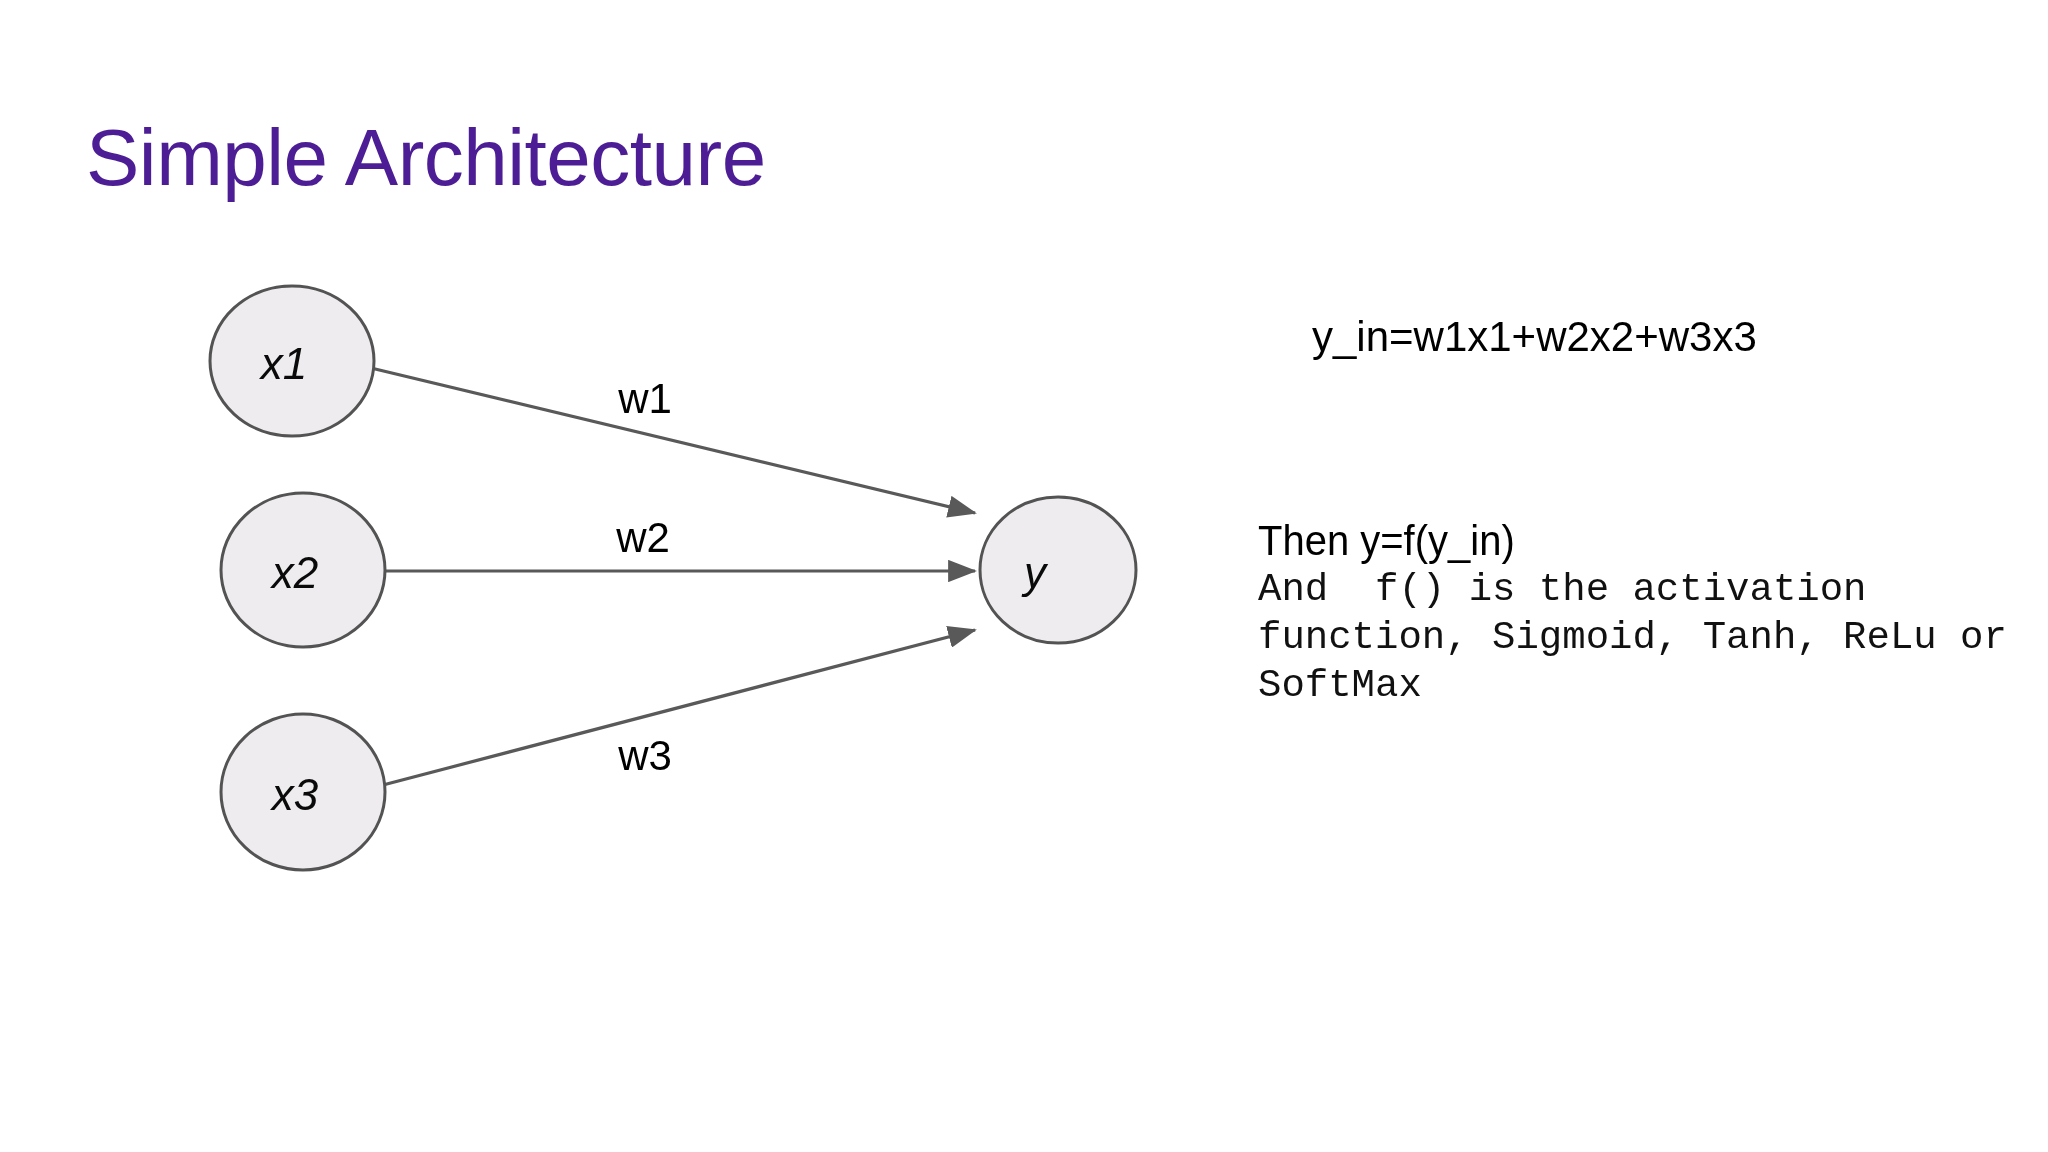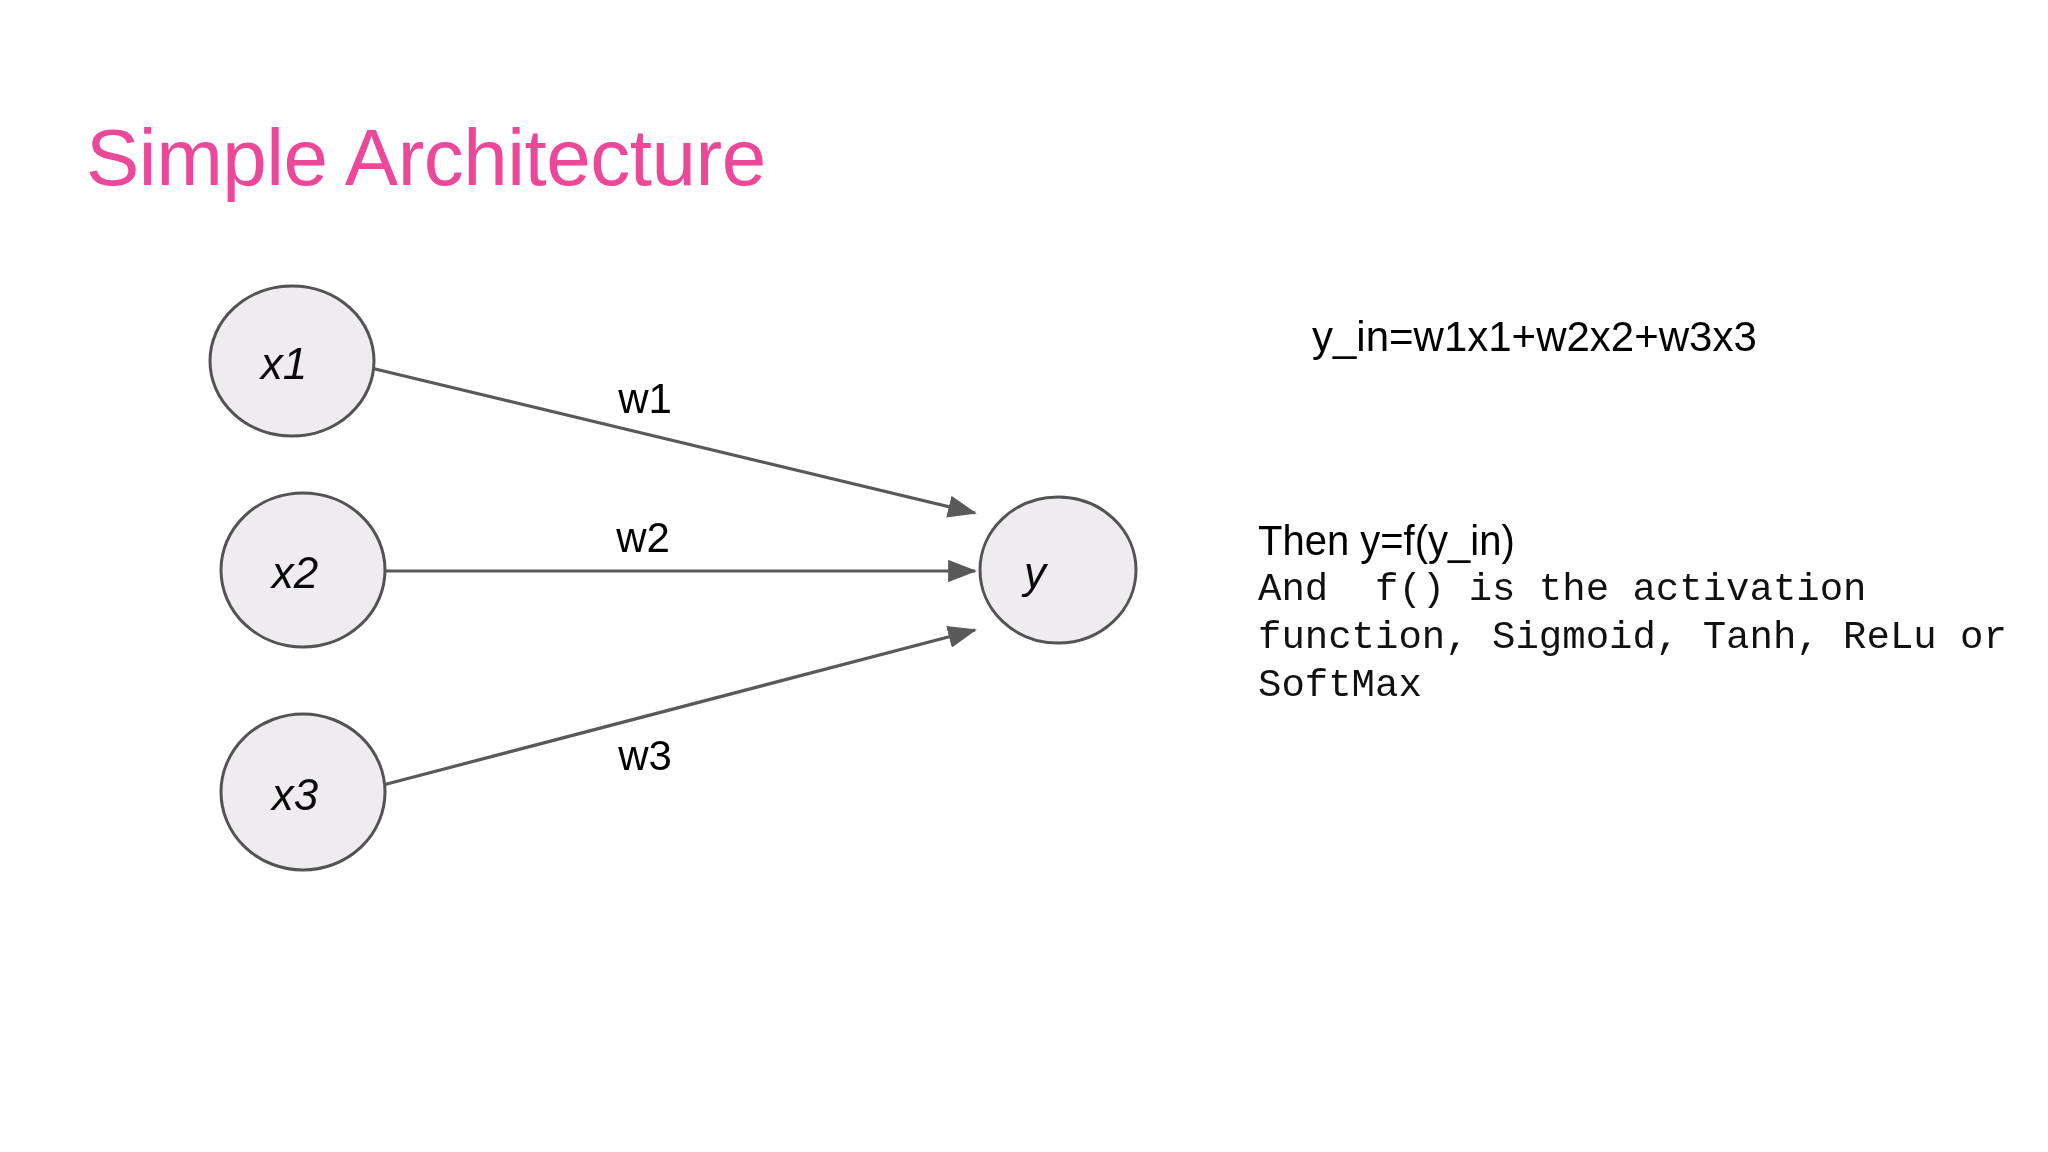--- a/index.html
+++ b/index.html
@@ -21,21 +21,21 @@
   }
 
   
   #slide-title {
     position: absolute;
     left: 86px;
     top: 118px;
     font-size: 80px;
     line-height: 1.0;
     letter-spacing: -0.5px;
-    color: #ec4899;
+    color: #4c1d95;
     font-weight: 400;
     white-space: nowrap;
   }
 
   
   #diagram {
     position: absolute;
     left: 0;
     top: 0;
     width: 1652px;

